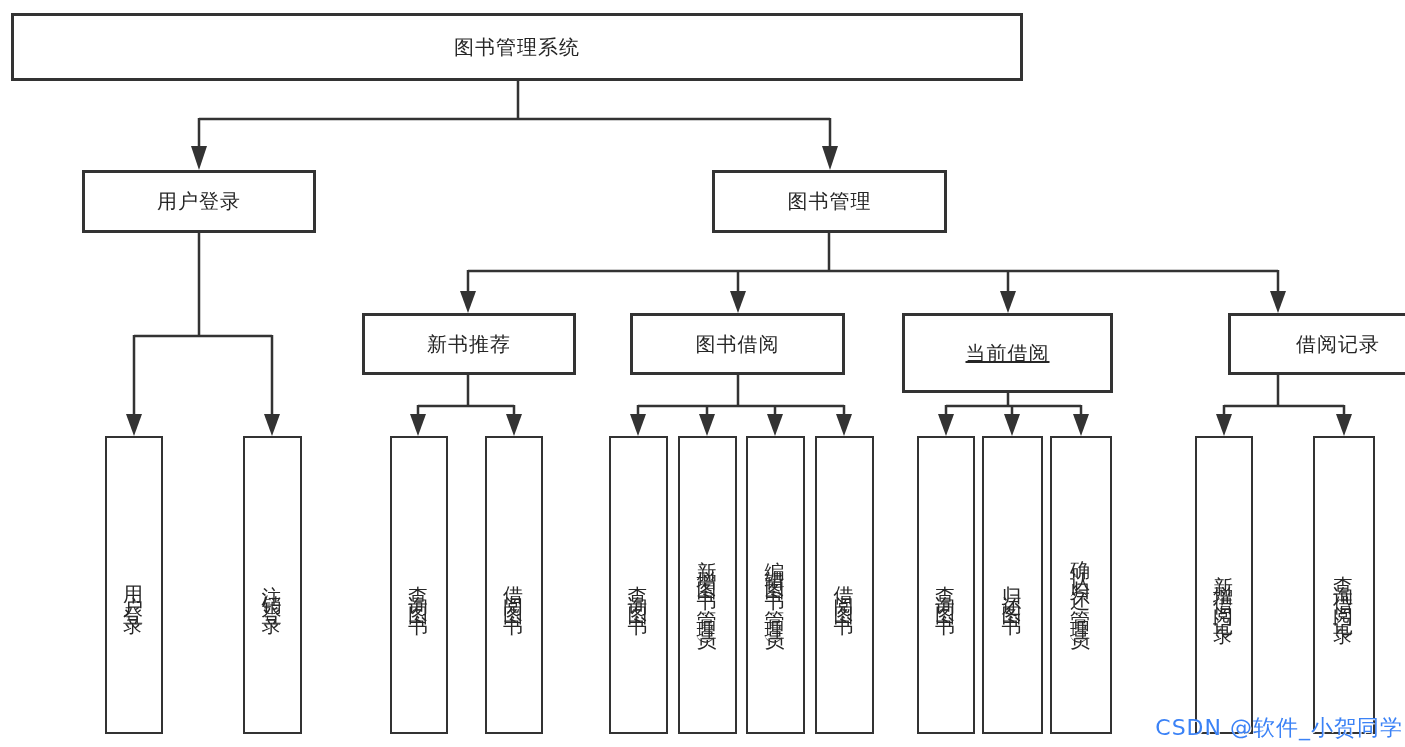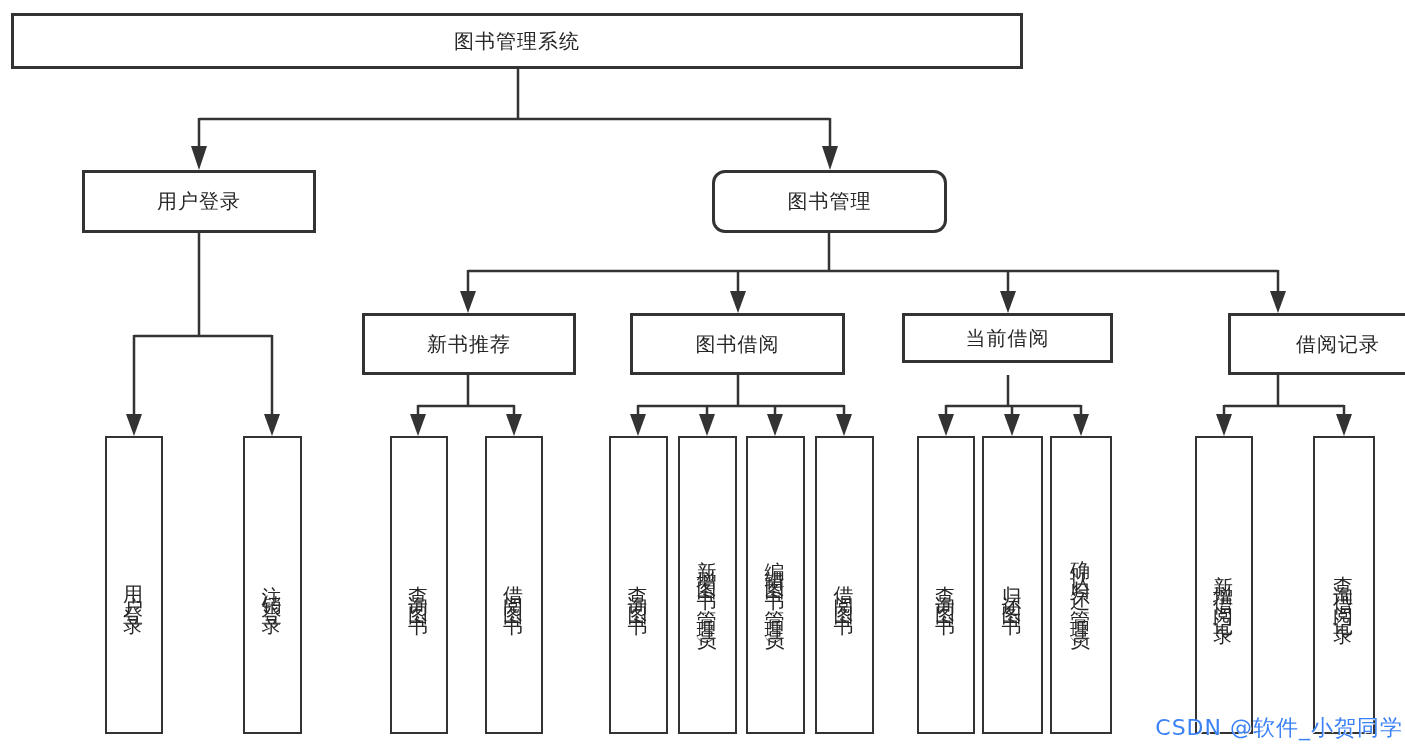--- a/index.html
+++ b/index.html
@@ -56,38 +56,38 @@
       <polygon points="767,414 783,414 775,436"></polygon>
       <polygon points="836,414 852,414 844,436"></polygon>
       <polygon points="938,414 954,414 946,436"></polygon>
       <polygon points="1004,414 1020,414 1012,436"></polygon>
       <polygon points="1073,414 1089,414 1081,436"></polygon>
       <polygon points="1216,414 1232,414 1224,436"></polygon>
       <polygon points="1336,414 1352,414 1344,436"></polygon>
     </g>
   </svg>
 
-  <div class="node" style="left:11px; top:13px; width:1012px; height:56px;">
+  <div class="node" style="left:11px; top:13px; width:1012px; height:68px;">
     <span class="hlabel">图书管理系统</span>
   </div>
 
   <div class="node" style="left:82px; top:170px; width:234px; height:63px;">
     <span class="hlabel">用户登录</span>
   </div>
-  <div class="node" style="left:712px; top:170px; width:235px; height:63px;border-radius:13px;">
+  <div class="node" style="left:712px; top:170px; width:235px; height:63px;">
     <span class="hlabel">图书管理</span>
   </div>
 
   <div class="node" style="left:362px; top:313px; width:214px; height:62px;text-align:center;">
     <span class="hlabel">新书推荐</span>
   </div>
   <div class="node" style="left:630px; top:313px; width:215px; height:62px;">
     <span class="hlabel">图书借阅</span>
   </div>
-  <div class="node" style="left:902px; top:313px; width:211px; height:50px;">
+  <div class="node" style="left:902px; top:313px; width:211px; height:80px;text-decoration:underline;">
     <span class="hlabel">当前借阅</span>
   </div>
   <div class="node" style="left:1228px; top:313px; width:220px; height:62px;">
     <span class="hlabel">借阅记录</span>
   </div>
 
   <div class="node leaf" style="left:105px; width:58px;">
     <span class="vlabel">用户登录</span>
   </div>
   <div class="node leaf" style="left:243px; width:59px;">

